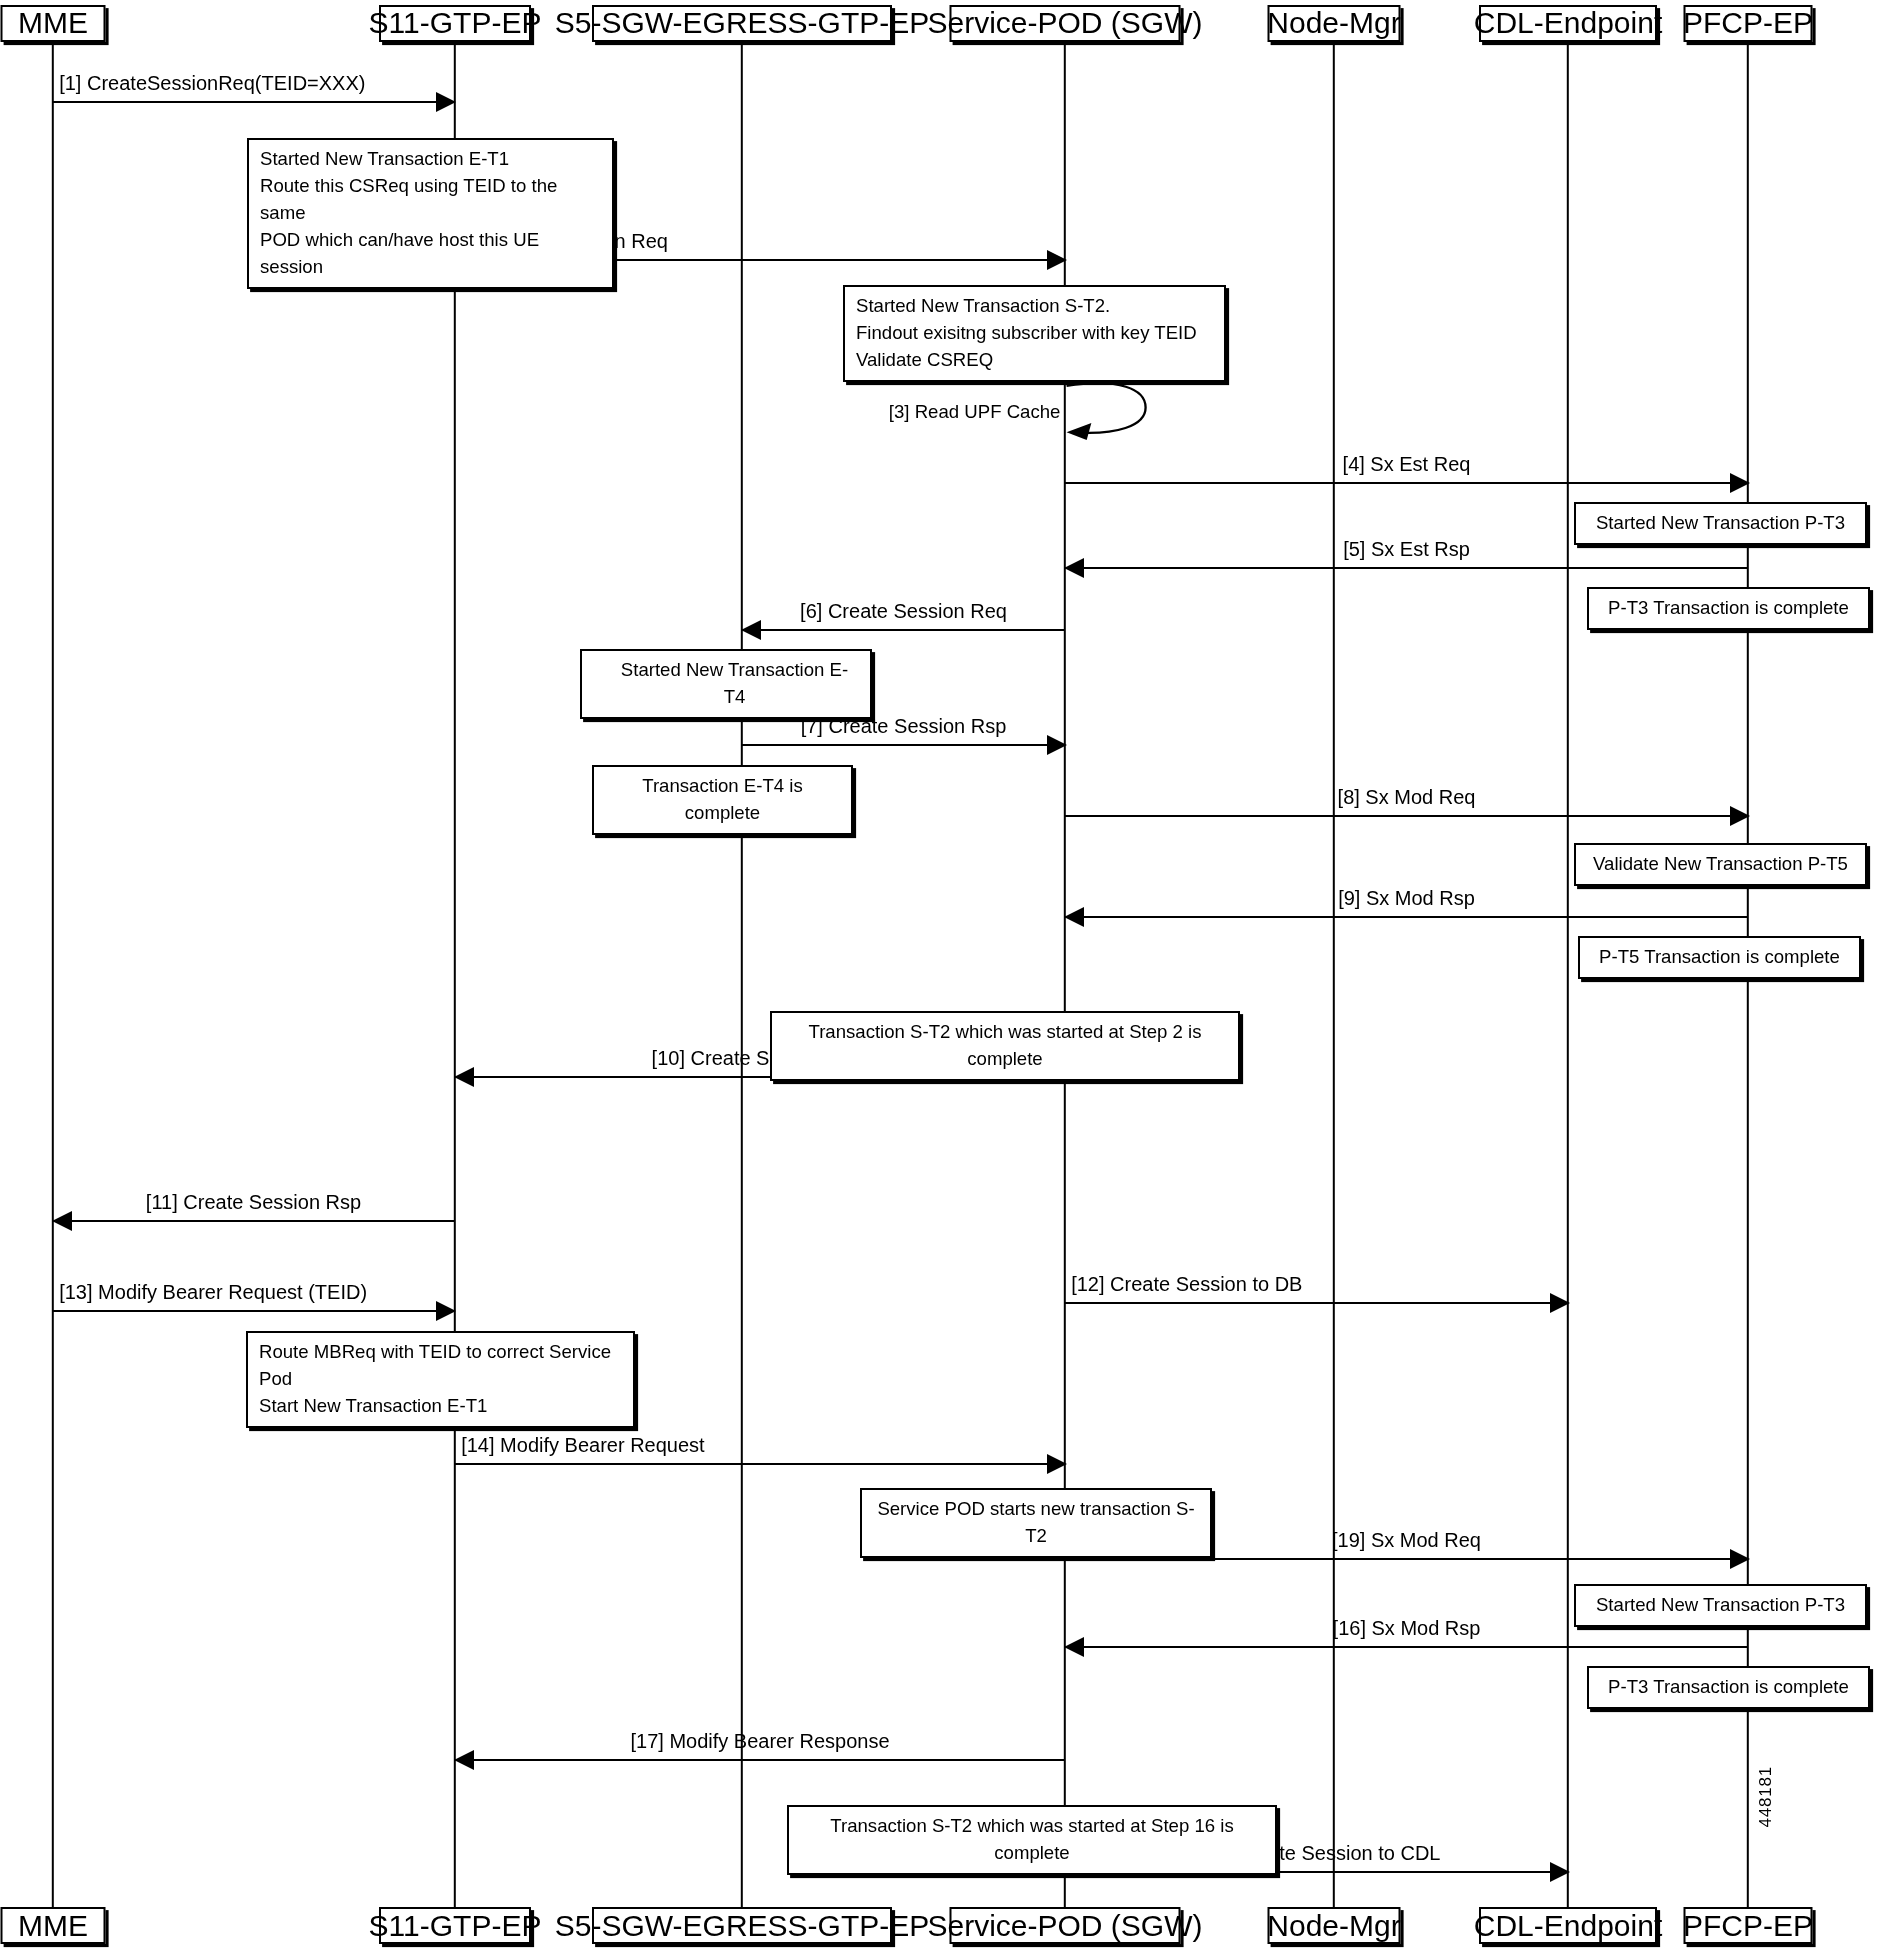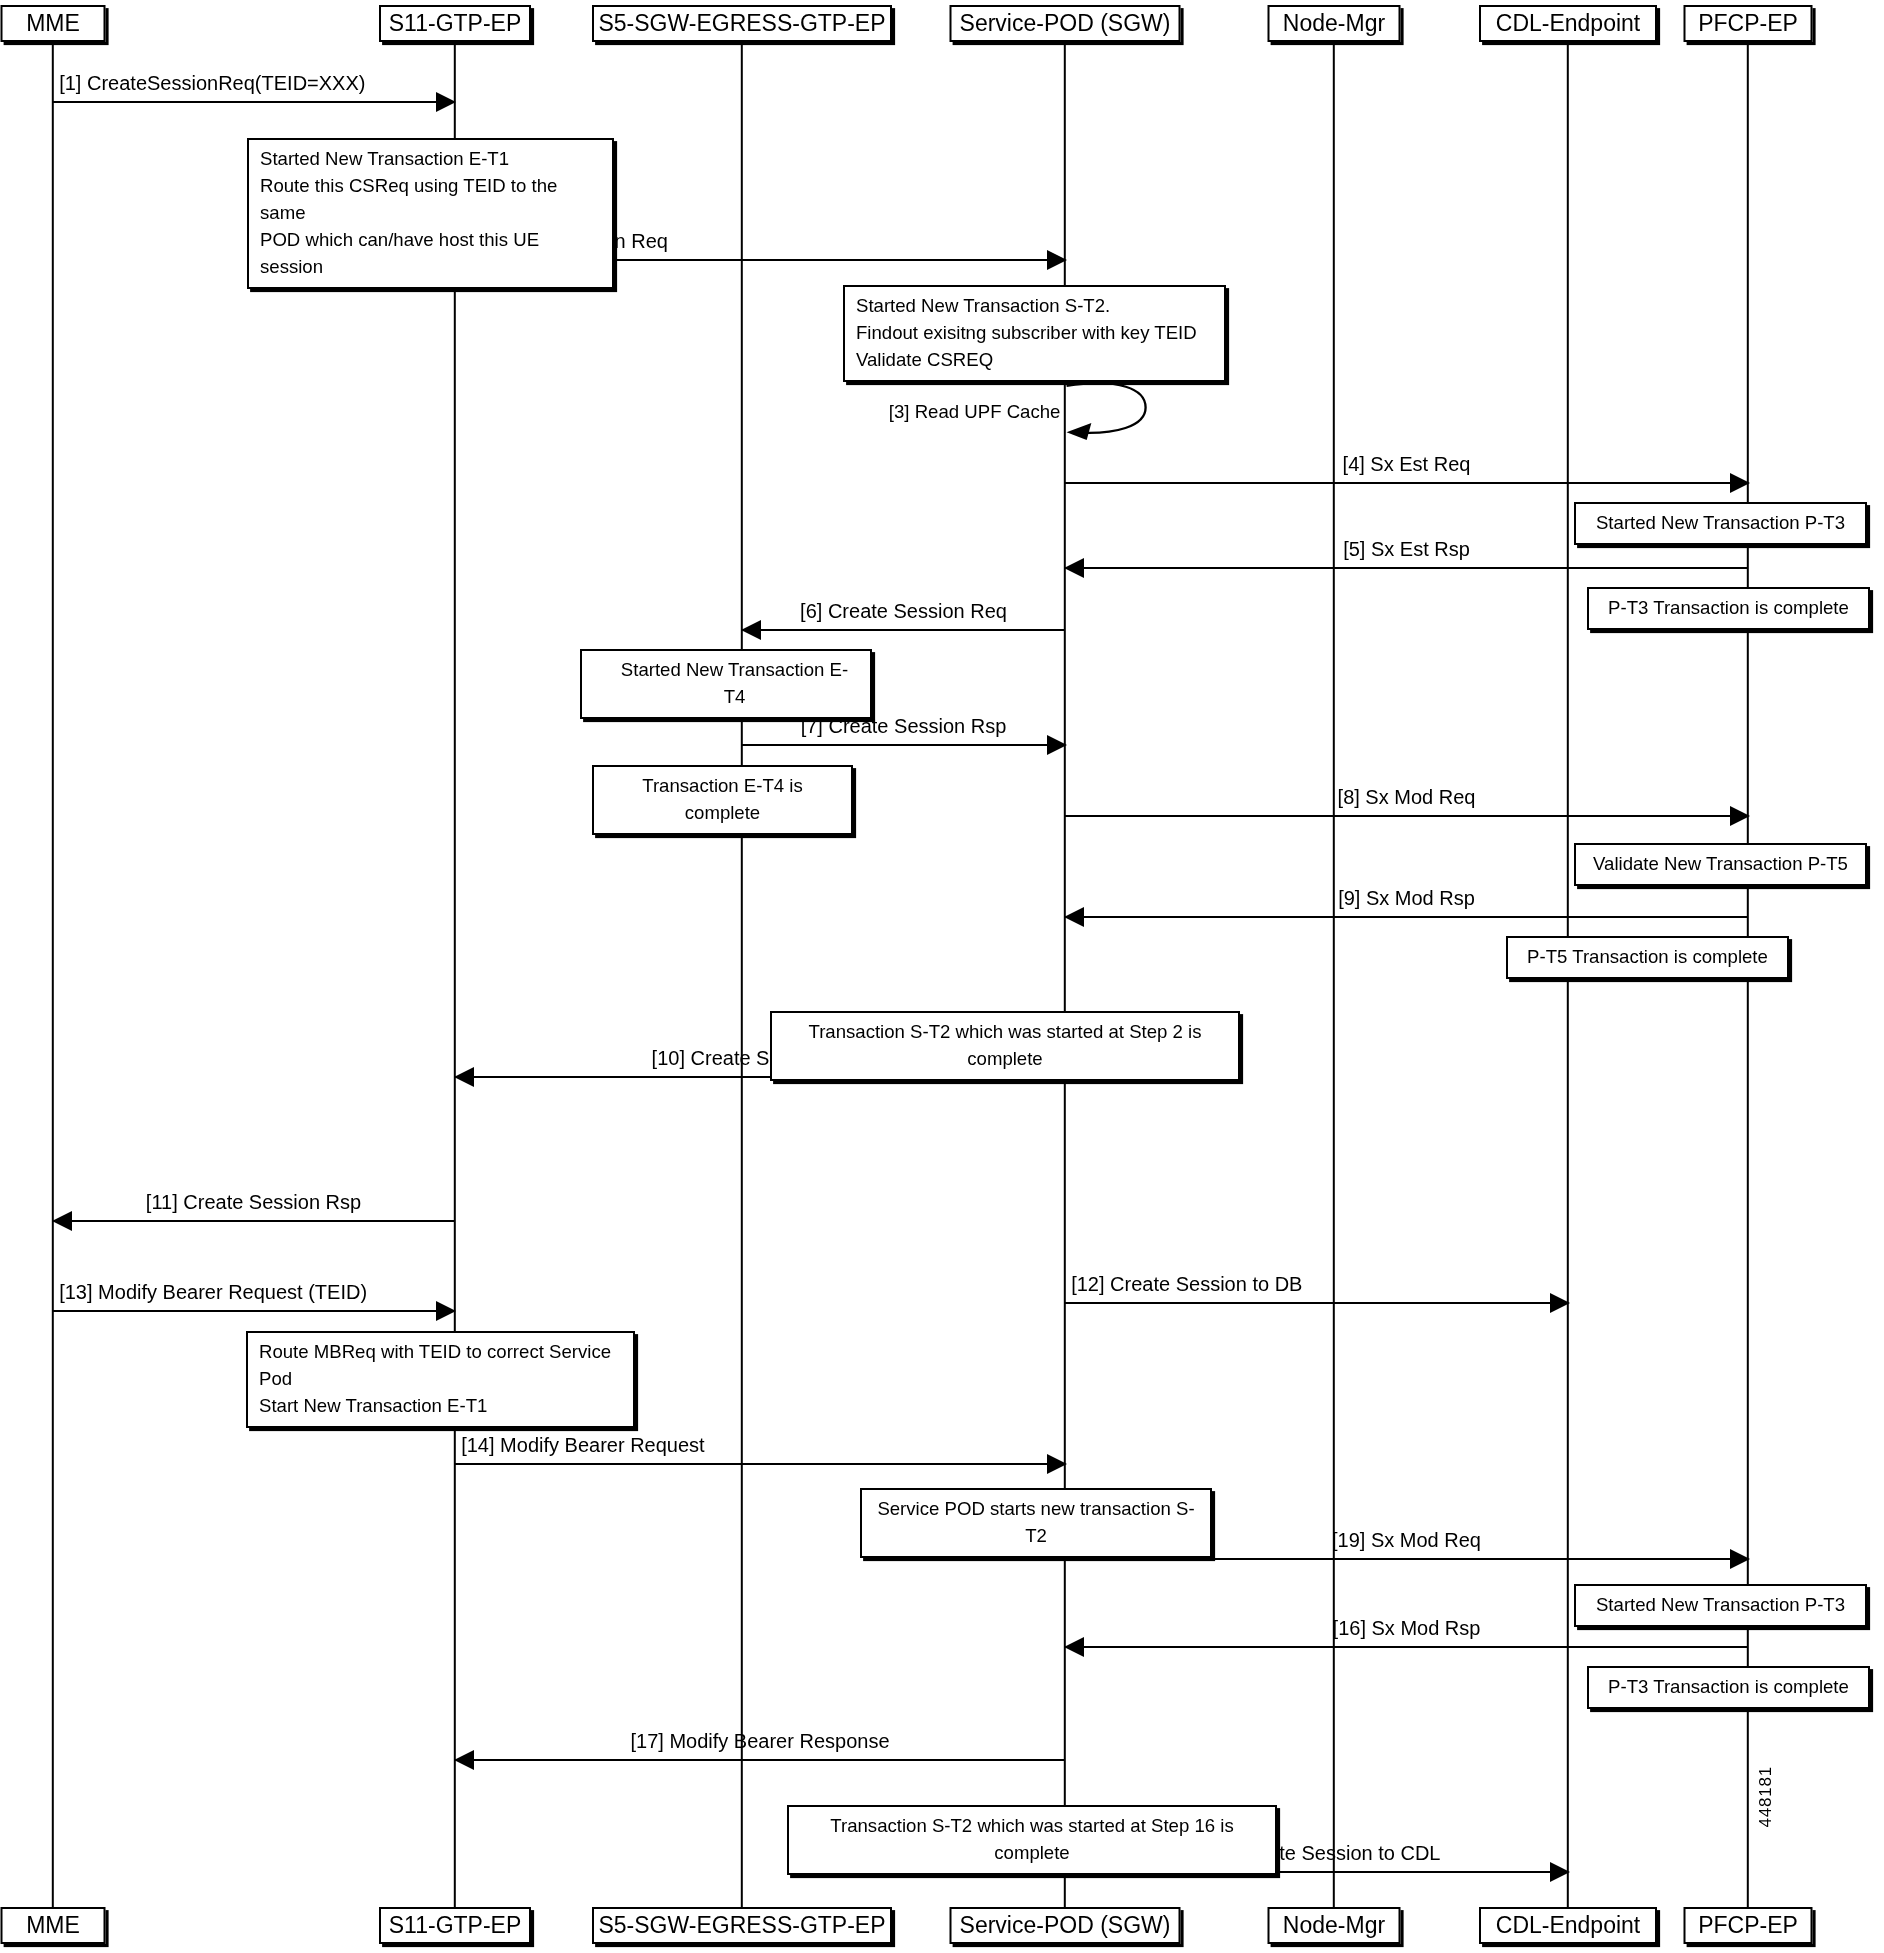--- a/index.html
+++ b/index.html
@@ -21,21 +21,21 @@
   }
   
   .actor{
     position:absolute;
     box-sizing:border-box;
     border:2.3px solid #000;
     background:#fff;
     display:flex;
     align-items:center;
     justify-content:center;
-    font-size:23px;
+    font-size:30px;
     line-height:1;
     white-space:nowrap;
     box-shadow:3.1px 3.1px 0 #000;
     transform:translateX(-50%);
     padding:0 9.3px;
     height:37px;
   }
   
   .note{
     position:absolute;
@@ -247,21 +247,21 @@
 Route this CSReq using TEID to the same
 POD which can/have host this UE session</span></div>
     <div class="note" style="left: 843px; top: 285px; width: 383px;"><span>Started New Transaction S-T2.
 Findout exisitng subscriber with key TEID
 Validate CSREQ</span></div>
     <div class="note center" style="left: 1574px; top: 502px; width: 293px;"><span>Started New Transaction P-T3</span></div>
     <div class="note center" style="left: 1587px; top: 587px; width: 283px;"><span>P-T3 Transaction is complete</span></div>
     <div class="note center" style="left: 580px; top: 649px; width: 292px; padding-left: 28px;"><span>Started New Transaction E-T4</span></div>
     <div class="note center" style="left: 592px; top: 765px; width: 261px;"><span>Transaction E-T4 is complete</span></div>
     <div class="note center" style="left: 1574px; top: 843px; width: 293px;"><span>Validate New Transaction P-T5</span></div>
-    <div class="note center" style="left: 1506px; top: 936px; width: 283px;"><span>P-T5 Transaction is complete</span></div>
+    <div class="note center" style="left: 1578px; top: 936px; width: 283px;"><span>P-T5 Transaction is complete</span></div>
     <div class="note center" style="left: 770px; top: 1011px; width: 470px;"><span>Transaction S-T2 which was started at Step 2 is complete</span></div>
     <div class="note" style="left: 246px; top: 1331px; width: 389px;"><span>Route MBReq with TEID to correct Service Pod
 Start New Transaction E-T1</span></div>
     <div class="note center" style="left: 860px; top: 1488px; width: 352px;"><span>Service POD starts new transaction S-T2</span></div>
     <div class="note center" style="left: 1574px; top: 1584px; width: 293px;"><span>Started New Transaction P-T3</span></div>
     <div class="note center" style="left: 1587px; top: 1666px; width: 283px;"><span>P-T3 Transaction is complete</span></div>
     <div class="note center" style="left: 787px; top: 1805px; width: 490px;"><span>Transaction S-T2 which was started at Step 16 is complete</span></div>
     <div class="figid" style="left: 1756px; top: 1766px;">448181</div>
   </div>
 

